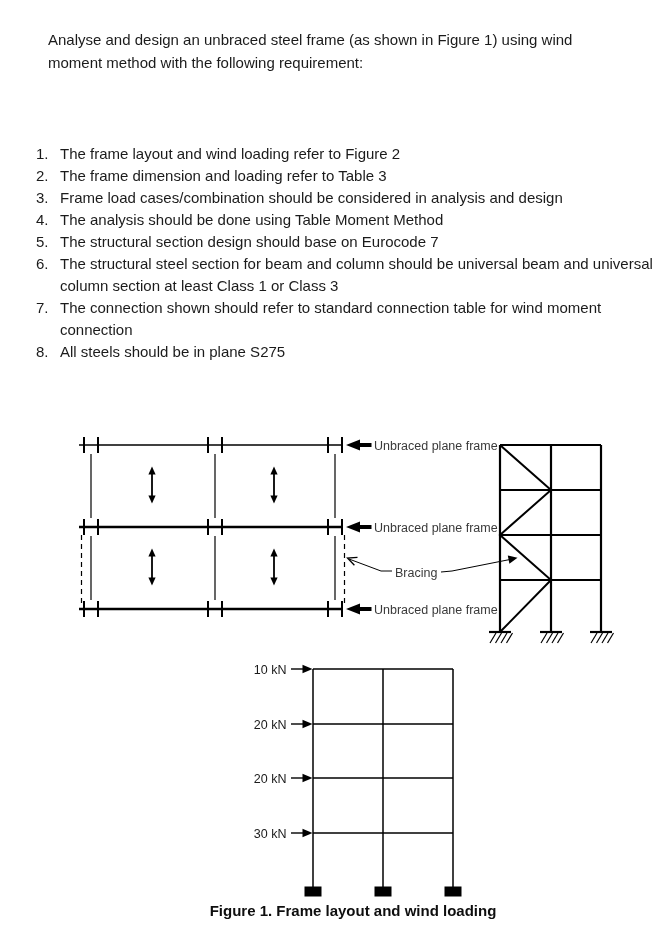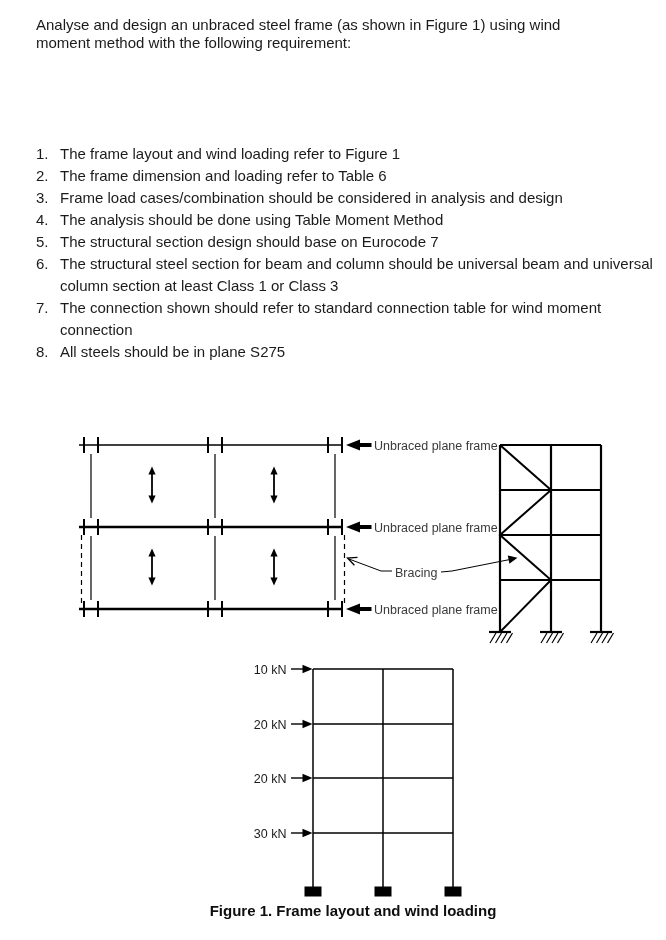--- a/index.html
+++ b/index.html
@@ -4,21 +4,21 @@
 <style>
   html,body { margin:0; padding:0; }
   body {
     width:666px; height:940px; background:#ffffff; position:relative;
     font-family:"Liberation Sans", sans-serif; color:#1b1b1b;
     overflow:hidden;
   }
   .page { position:absolute; inset:0; }
   .intro {
     position:absolute; left:36px; top:16px; width:575px;
-    font-size:15px; line-height:18px; margin:0;
+    font-size:15px; line-height:23px; margin:12px;
   }
   .req-list {
     position:absolute; left:36px; top:143px;
     font-size:15px; line-height:22px;
   }
   .req-item { display:flex; }
   .req-num { flex:0 0 24px; width:24px; }
   .req-txt { width:595px; }
   svg.fig { position:absolute; left:0; top:425px; }
   svg.fig line, svg.fig polyline { stroke:#000; }
@@ -30,25 +30,25 @@
 </head>
 <body>
 
 <div class="page">
 
   <p class="intro">Analyse and design an unbraced steel frame (as shown in Figure 1) using wind moment method with the following requirement:</p>
 
   <div class="req-list">
     <div class="req-item">
       <span class="req-num">1.</span>
-      <span class="req-txt">The frame layout and wind loading refer to Figure 1</span>
+      <span class="req-txt">The frame layout and wind loading refer to Figure 2</span>
     </div>
     <div class="req-item">
       <span class="req-num">2.</span>
-      <span class="req-txt">The frame dimension and loading refer to Table 6</span>
+      <span class="req-txt">The frame dimension and loading refer to Table 3</span>
     </div>
     <div class="req-item">
       <span class="req-num">3.</span>
       <span class="req-txt">Frame load cases/combination should be considered in analysis and design</span>
     </div>
     <div class="req-item">
       <span class="req-num">4.</span>
       <span class="req-txt">The analysis should be done using Table Moment Method</span>
     </div>
     <div class="req-item">

